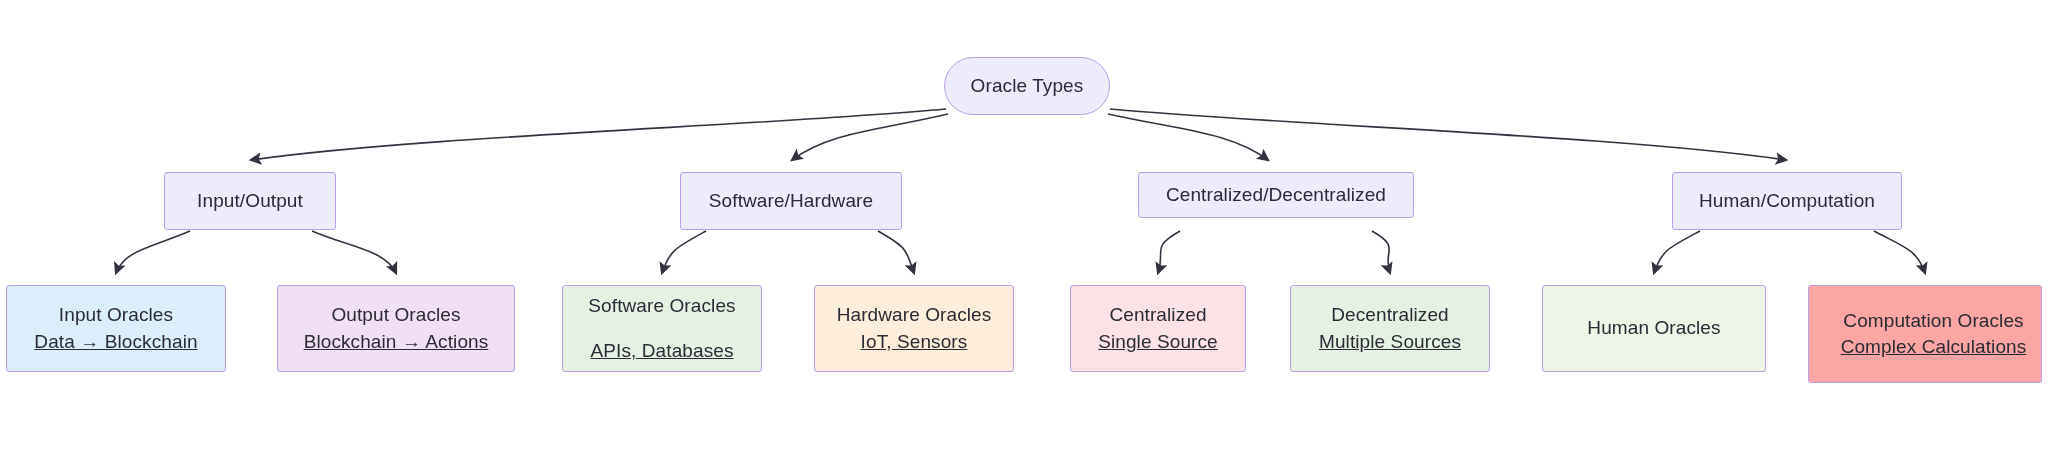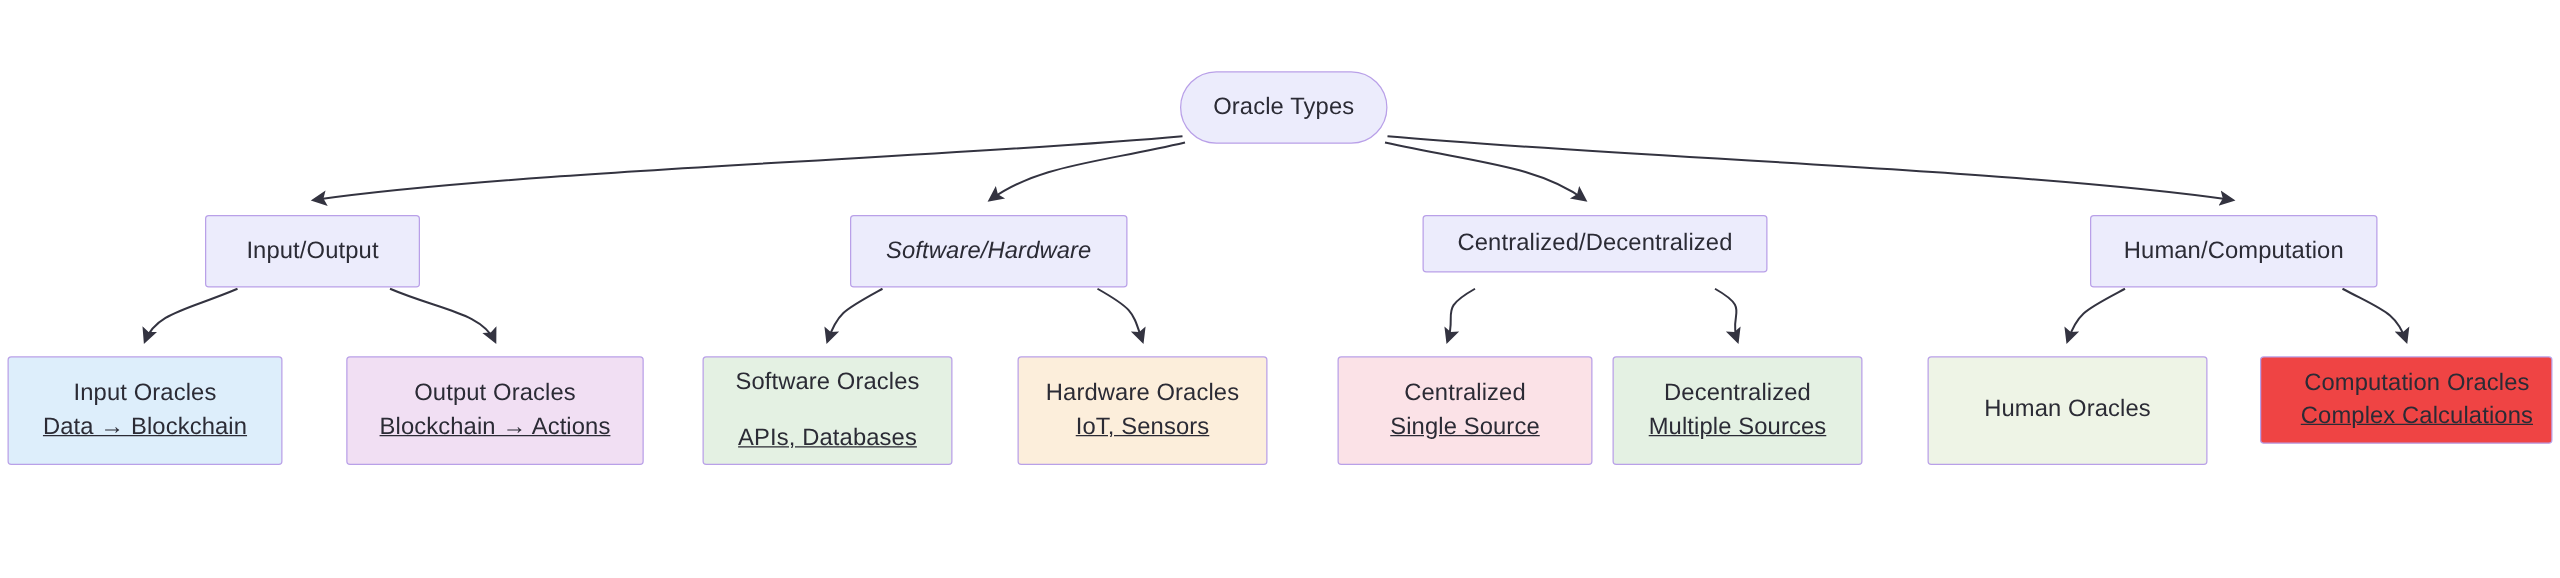--- a/index.html
+++ b/index.html
@@ -79,47 +79,47 @@
         <span>Input/Output</span>
       </div>
       <div class="node" style="left: 6px; top: 285px; width: 220px; height: 87px; background: rgb(221, 238, 251);">
         <span>Input Oracles</span>
         <span class="line2">Data → Blockchain</span>
       </div>
       <div class="node" style="left: 277px; top: 285px; width: 238px; height: 87px; background: rgb(241, 223, 243);">
         <span>Output Oracles</span>
         <span class="line2">Blockchain → Actions</span>
       </div>
-      <div class="node" style="left: 680px; top: 172px; width: 222px; height: 58px; background: rgb(236, 236, 252); font-style: italic;">
+      <div class="node" style="left: 680px; top: 172px; width: 222px; height: 58px; background: rgb(236, 236, 252);">
         <span>Software/Hardware</span>
       </div>
       <div class="node" style="left: 562px; top: 285px; width: 200px; height: 87px; background: rgb(228, 241, 227); gap: 18px;">
         <span>Software Oracles</span>
         <span class="line2">APIs, Databases</span>
       </div>
       <div class="node" style="left: 814px; top: 285px; width: 200px; height: 87px; background: rgb(252, 238, 219);">
         <span>Hardware Oracles</span>
         <span class="line2">IoT, Sensors</span>
       </div>
       <div class="node" style="left: 1138px; top: 172px; width: 276px; height: 46px; background: rgb(236, 236, 252);">
         <span>Centralized/Decentralized</span>
       </div>
-      <div class="node" style="left: 1070px; top: 285px; width: 204px; height: 87px; background: rgb(251, 226, 231);">
+      <div class="node" style="left: 1070px; top: 285px; width: 176px; height: 87px; background: rgb(251, 226, 231);">
         <span>Centralized</span>
         <span class="line2">Single Source</span>
       </div>
       <div class="node" style="left: 1290px; top: 285px; width: 200px; height: 87px; background: rgb(228, 241, 227);">
         <span>Decentralized</span>
         <span class="line2">Multiple Sources</span>
       </div>
       <div class="node" style="left: 1672px; top: 172px; width: 230px; height: 58px; background: rgb(236, 236, 252);">
         <span>Human/Computation</span>
       </div>
       <div class="node" style="left: 1542px; top: 285px; width: 224px; height: 87px; background: rgb(238, 244, 230);">
         <span>Human Oracles</span>
       </div>
-      <div class="node" style="left: 1808px; top: 285px; width: 234px; height: 70px; background: #ef4444; padding-left: 17px;">
+      <div class="node" style="left: 1808px; top: 285px; width: 234px; height: 98px; background: #fca5a5; padding-left: 17px;">
         <span>Computation Oracles</span>
         <span class="line2">Complex Calculations</span>
       </div>
     </div>
 
 </div>
 
 </body></html>

